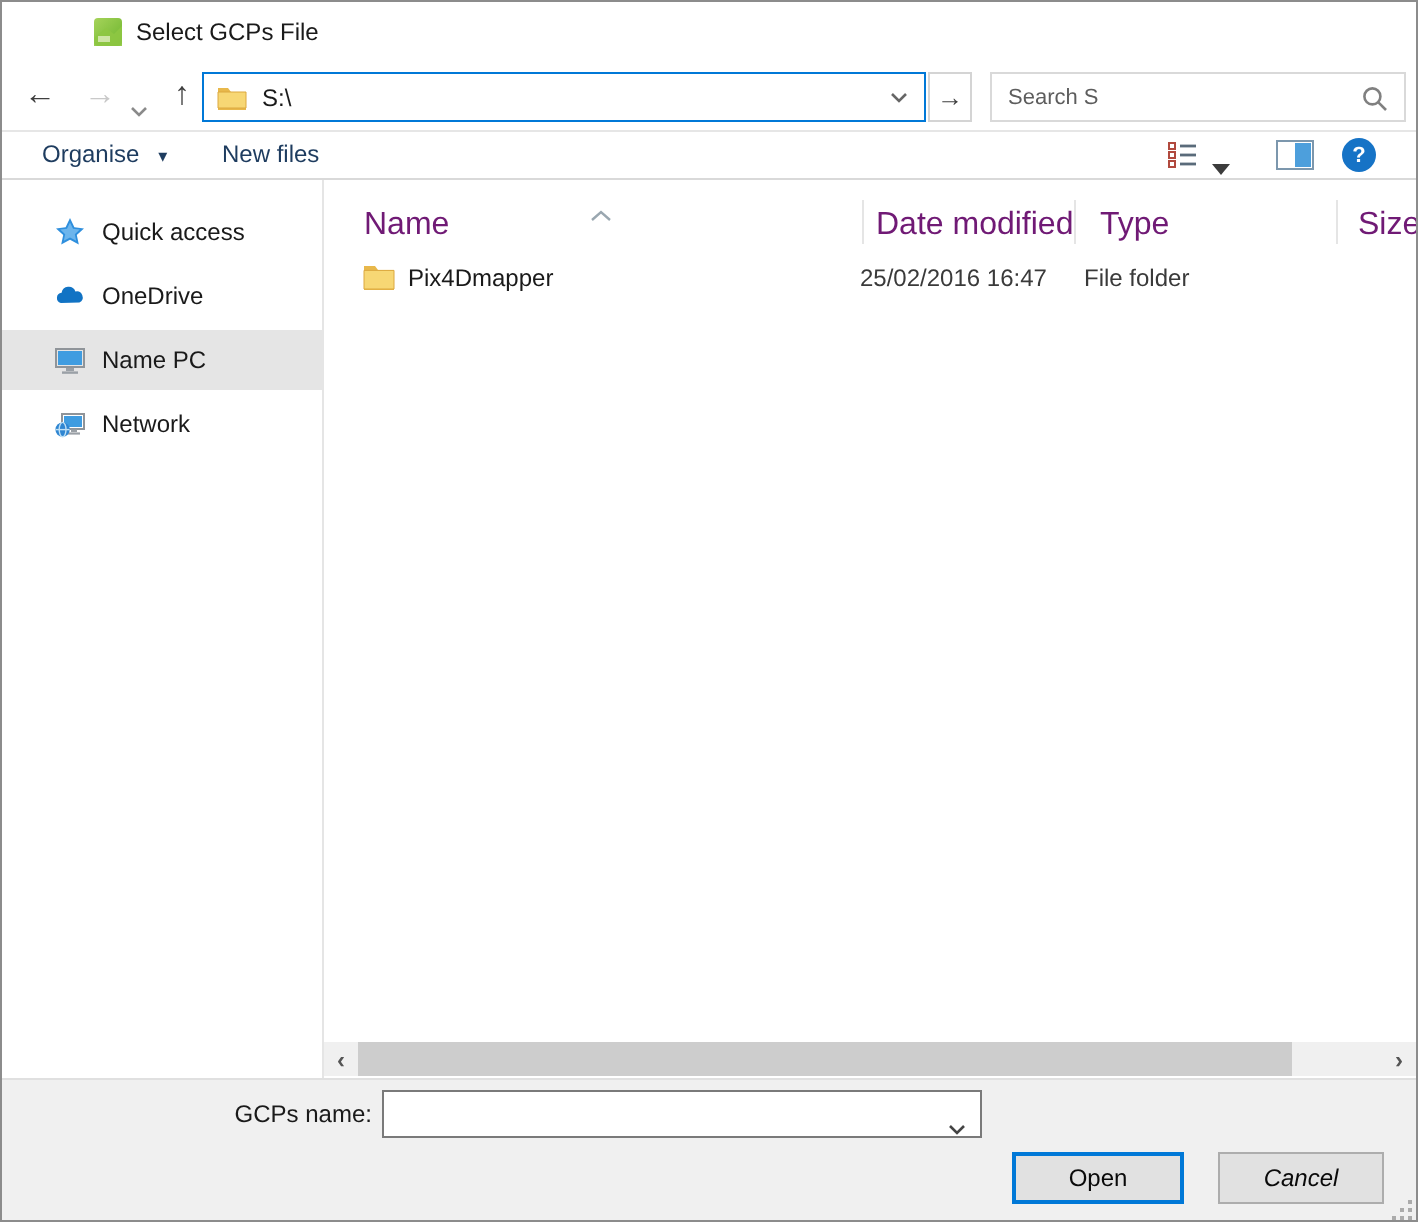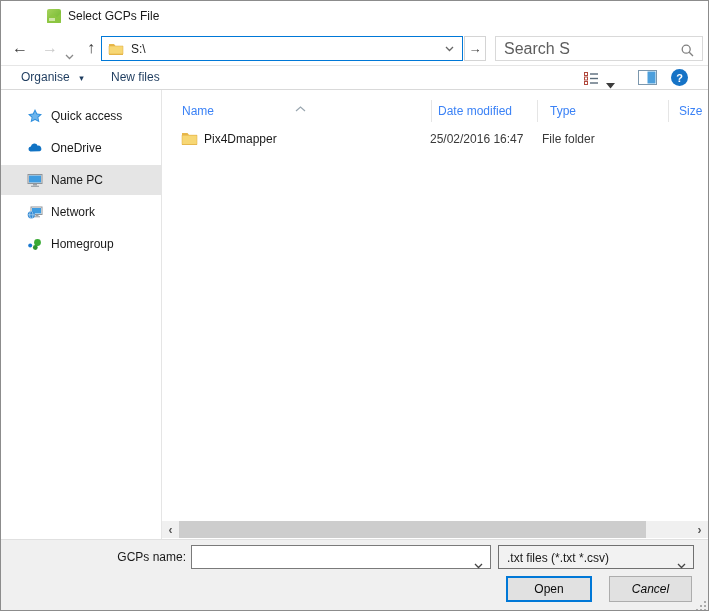--- a/index.html
+++ b/index.html
@@ -8,35 +8,35 @@
   .txt{font-size:12px;color:#1a1a1a;white-space:nowrap;}
 
   
   .close-btn{left:663px;top:0;width:44px;height:30px;display:flex;align-items:center;justify-content:center;font-size:17px;color:#2b2b2b;cursor:default;}
 
   
   .nav-glyph{font-size:16px;line-height:34px;text-align:center;}
   .addressbar{left:100px;top:35px;width:362px;height:25px;border:1px solid #0078d7;box-sizing:border-box;background:#fff;display:flex;align-items:center;}
   .go-btn{left:463px;top:35px;width:22px;height:25px;border:1px solid #d4d4d4;box-sizing:border-box;background:#fff;display:flex;align-items:center;justify-content:center;color:#3f3f3f;font-size:13px;}
   .searchbox{left:494px;top:35px;width:208px;height:25px;border:1px solid #d9d9d9;box-sizing:border-box;background:#fff;}
-  .searchbox input{position:absolute;left:0;top:0;width:100%;height:100%;border:0;outline:none;padding:0 24px 0 8px;font-family:"Liberation Sans",sans-serif;font-size:16px;color:#15803d;box-sizing:border-box;background:transparent;}
+  .searchbox input{position:absolute;left:0;top:0;width:100%;height:100%;border:0;outline:none;padding:0 24px 0 8px;font-family:"Liberation Sans",sans-serif;font-size:11px;color:#15803d;box-sizing:border-box;background:transparent;}
   .searchbox input::placeholder{color:#5d5d5d;opacity:1;}
 
   
   .tb-link{font-size:12px;color:#1e3c5f;line-height:24px;text-align:center;}
   .hairline{background:#e6e6e6;height:1px;left:0;right:0;}
 
   
   .side-item{left:0;width:160px;height:30px;cursor:default;}
   .side-item.selected{background:#e5e5e5;}
   .side-ico{position:absolute;left:26px;top:7px;width:16px;height:16px;}
   .side-label{position:absolute;left:50px;top:0;line-height:30px;font-size:12px;color:#1a1a1a;white-space:nowrap;}
 
   
-  .col-head{font-size:12px;color:#3b82f6;white-space:nowrap;}
+  .col-head{font-size:16px;color:#701a75;white-space:nowrap;}
   .col-sep{width:1px;background:#e5e5e5;top:99px;height:22px;}
 
   
   .hscroll{left:161px;top:520px;width:546px;height:17px;background:#f0f0f0;}
   .hs-arrow{position:absolute;top:0;width:17px;height:17px;display:flex;align-items:center;justify-content:center;color:#555;font-size:12px;font-weight:bold;}
   .hs-thumb{position:absolute;left:17px;top:0;width:467px;height:17px;background:#cdcdcd;}
 
   
   .footer{left:0;top:538px;width:707px;height:71px;background:#f0f0f0;border-top:1px solid #e0e0e0;}
   .combo{box-sizing:border-box;background:#fff;border:1px solid #7a7a7a;}
@@ -176,30 +176,20 @@
           <rect x="5" y="4" width="9" height="5.5" fill="#3f9ce0"></rect>
           <rect x="8.5" y="10.8" width="3" height="1.2" fill="#9aa0a6"></rect>
           <rect x="7" y="12.2" width="6" height="1.1" fill="#9aa0a6"></rect>
           <circle cx="4.3" cy="10.8" r="3.6" fill="#2f86d2"></circle>
           <ellipse cx="4.3" cy="10.8" rx="1.7" ry="3.6" fill="none" stroke="#bfe0f5" stroke-width="0.7"></ellipse>
           <line x1="0.8" y1="10.8" x2="7.8" y2="10.8" stroke="#bfe0f5" stroke-width="0.7"></line>
         </svg>
       </span>
       <span class="side-label">Network</span>
     </div>
-    <div class="abs side-item" style="top:139px;">
-      <span class="side-ico">
-        <svg width="16" height="16" viewBox="0 0 16 16">
-          <circle cx="3.2" cy="9.5" r="2" fill="#1b79d0"></circle>
-          <circle cx="10.5" cy="6.5" r="3.4" fill="#3aaa35"></circle>
-          <circle cx="8.3" cy="11.5" r="2.4" fill="#2e9430"></circle>
-        </svg>
-      </span>
-      <span class="side-label">Homegroup</span>
-    </div>
   </div>
   <div class="abs" style="left:160px;top:89px;width:1px;height:449px;background:#e5e5e5;"></div>
 
   <span class="abs" style="left:294px;top:97px;">
     <svg width="11" height="6" viewBox="0 0 11 6">
         <polyline points="1,5 5.5,1 10,5" fill="none" stroke="#9aa7b0" stroke-width="1.2"></polyline>
       </svg>
   </span>
   <span class="abs col-head" style="left:181px;top:103px;">Name</span>
   <span class="abs col-head" style="left:437px;top:103px;">Date modified</span>
@@ -233,28 +223,20 @@
 
     <div class="abs combo" style="left:190px;top:5px;width:300px;height:24px;">
       <input type="text" value="" style="">
       <span class="combo-chevron">
         <svg width="9" height="6" viewBox="0 0 9 6">
             <polyline points="1,1 4.5,4.5 8,1" fill="none" stroke="#444" stroke-width="1.3"></polyline>
           </svg>
       </span>
     </div>
 
-    <div class="abs combo" style="left:497px;top:5px;width:196px;height:24px;background:#f2f2f2;border-color:#707070;">
-      <span class="txt" style="position:absolute;left:8px;top:5px;">.txt files (*.txt *.csv)</span>
-      <span class="combo-chevron">
-        <svg width="9" height="6" viewBox="0 0 9 6">
-            <polyline points="1,1 4.5,4.5 8,1" fill="none" stroke="#444" stroke-width="1.3"></polyline>
-          </svg>
-      </span>
-    </div>
 
     <div class="abs btn btn-default" style="left:505px;top:36px;width:86px;height:26px;">Open</div>
     <div class="abs btn btn-normal" style="left:608px;top:36px;width:83px;height:26px;font-style:italic;">Cancel</div>
 
     <span class="abs" style="left:694px;top:58px;">
       <svg width="12" height="12" viewBox="0 0 12 12">
         <rect x="9" y="1" width="2" height="2" fill="#ababab"></rect>
         <rect x="9" y="5" width="2" height="2" fill="#ababab"></rect>
         <rect x="5" y="5" width="2" height="2" fill="#ababab"></rect>
         <rect x="9" y="9" width="2" height="2" fill="#ababab"></rect>

